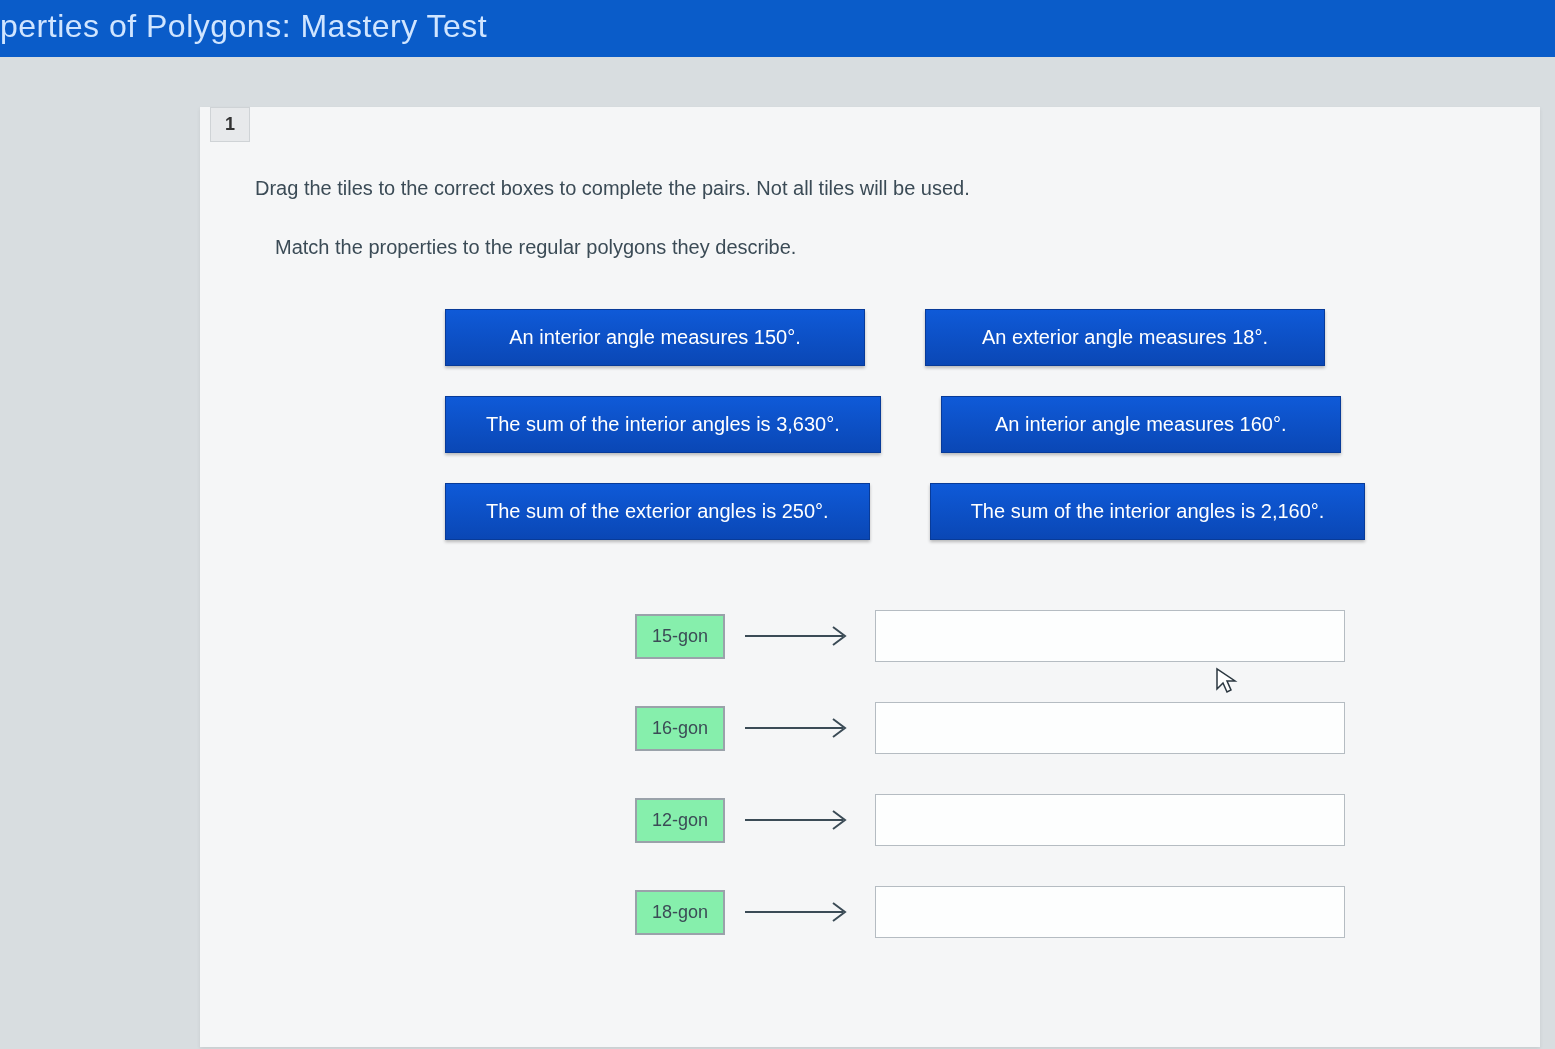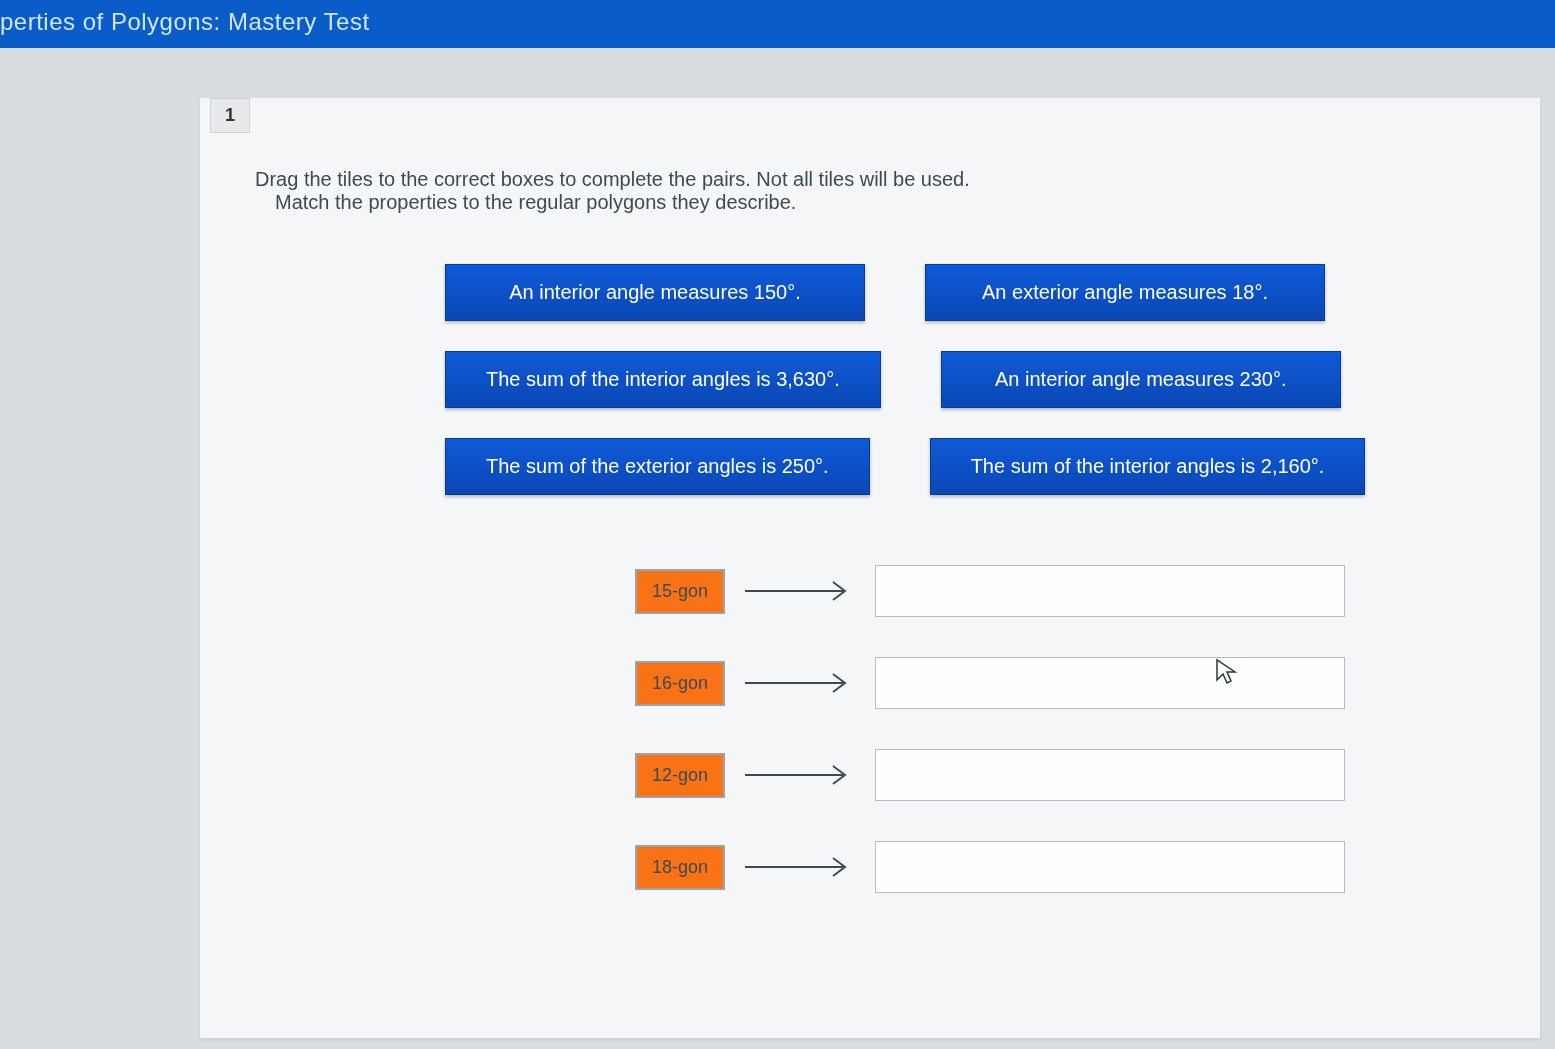--- a/index.html
+++ b/index.html
@@ -11,21 +11,21 @@
       font-family: Arial, Helvetica, sans-serif;
       background: #d8dde0;
       width: 1555px;
       height: 1049px;
       overflow: hidden;
     }
     .header-bar {
       background: #0a5cc9;
       color: #d0e5ff;
       padding: 8px 0 12px 0;
-      font-size: 24px;
+      font-size: 32px;
       font-weight: 400;
       letter-spacing: 0.5px;
     }
     .content-wrap {
       padding: 50px 0 0 200px;
     }
     .card {
       background: #f5f6f7;
       width: 1340px;
       min-height: 940px;
@@ -43,20 +43,21 @@
       font-size: 18px;
       color: #333;
       font-weight: bold;
     }
     .qbody {
       padding: 70px 40px 30px 55px;
     }
     .instruction {
       color: #3b4b56;
       font-size: 20px;
+      margin-bottom: 36px;
     }
     .subinstruction {
       color: #3b4b56;
       font-size: 20px;
       margin-bottom: 50px;
       margin-left: 20px;
     }
     .tiles-area {
       display: flex;
       flex-direction: column;
@@ -89,21 +90,21 @@
       flex-direction: column;
       gap: 40px;
     }
     .match-row {
       display: flex;
       align-items: center;
       gap: 20px;
     }
     .label-box {
       border: 2px solid #9aa2aa;
-      background: #f97316;
+      background: #86efac;
       padding: 10px 14px;
       font-size: 18px;
       color: #3b4b56;
       min-width: 90px;
       text-align: center;
     }
     .arrow-svg {
       width: 110px;
       height: 24px;
       flex-shrink: 0;
@@ -148,21 +149,21 @@
           </div>
           <div class="tile narrow">
             <span>An exterior angle measures 18°.</span>
           </div>
         </div>
         <div class="tile-row">
           <div class="tile">
             <span>The sum of the interior angles is 3,630°.</span>
           </div>
           <div class="tile narrow">
-            <span>An interior angle measures 230°.</span>
+            <span>An interior angle measures 160°.</span>
           </div>
         </div>
         <div class="tile-row">
           <div class="tile">
             <span>The sum of the exterior angles is 250°.</span>
           </div>
           <div class="tile narrow">
             <span>The sum of the interior angles is 2,160°.</span>
           </div>
         </div>

